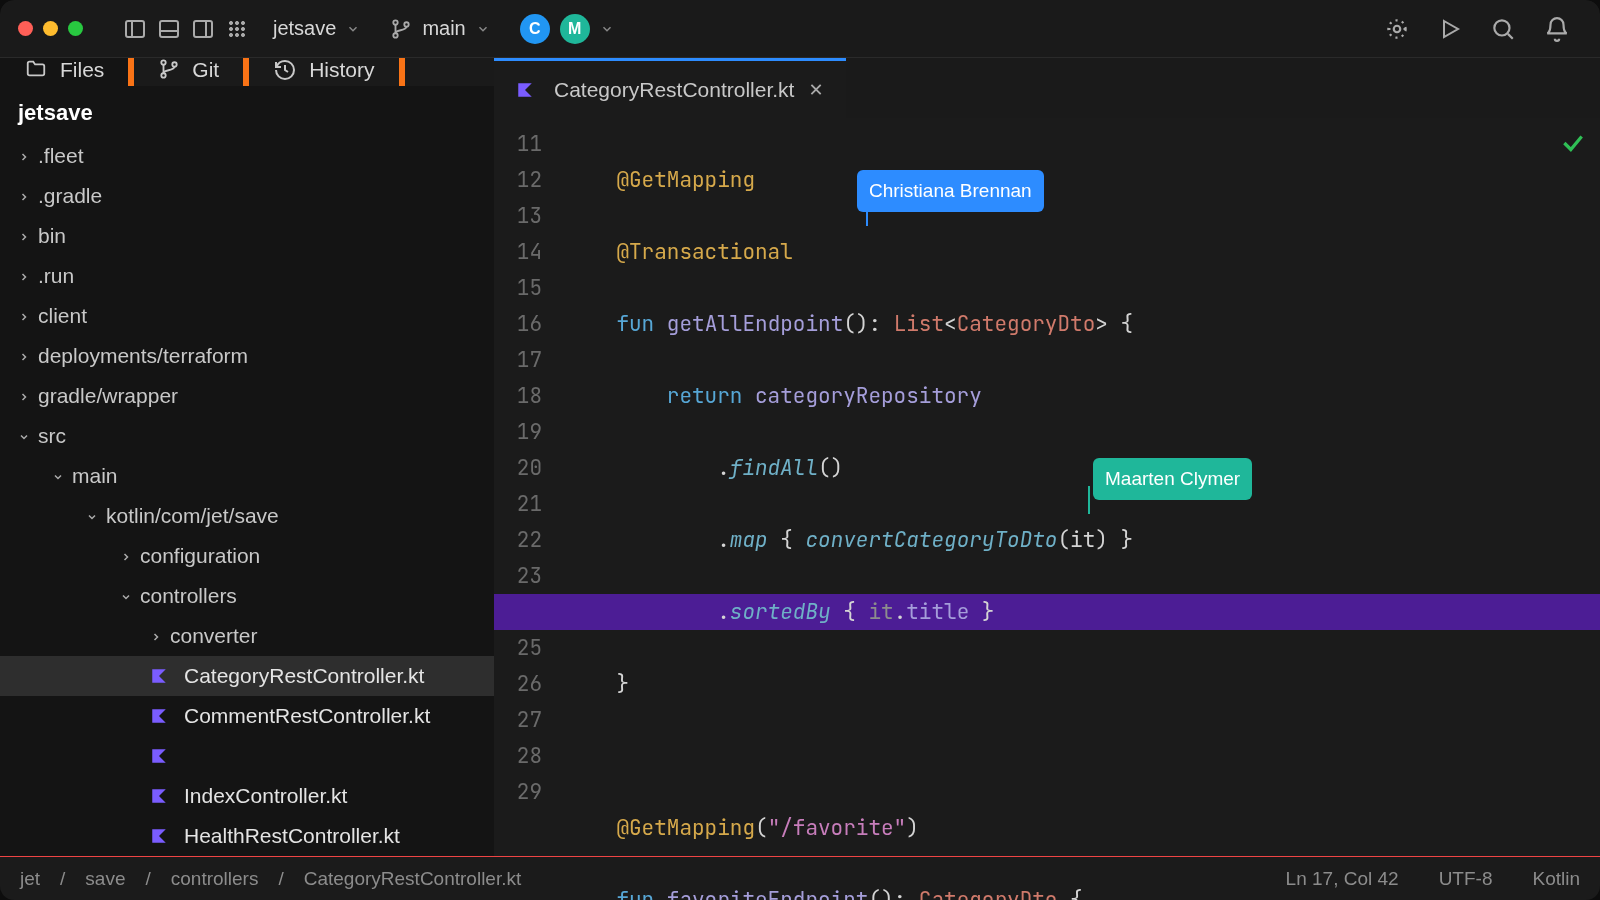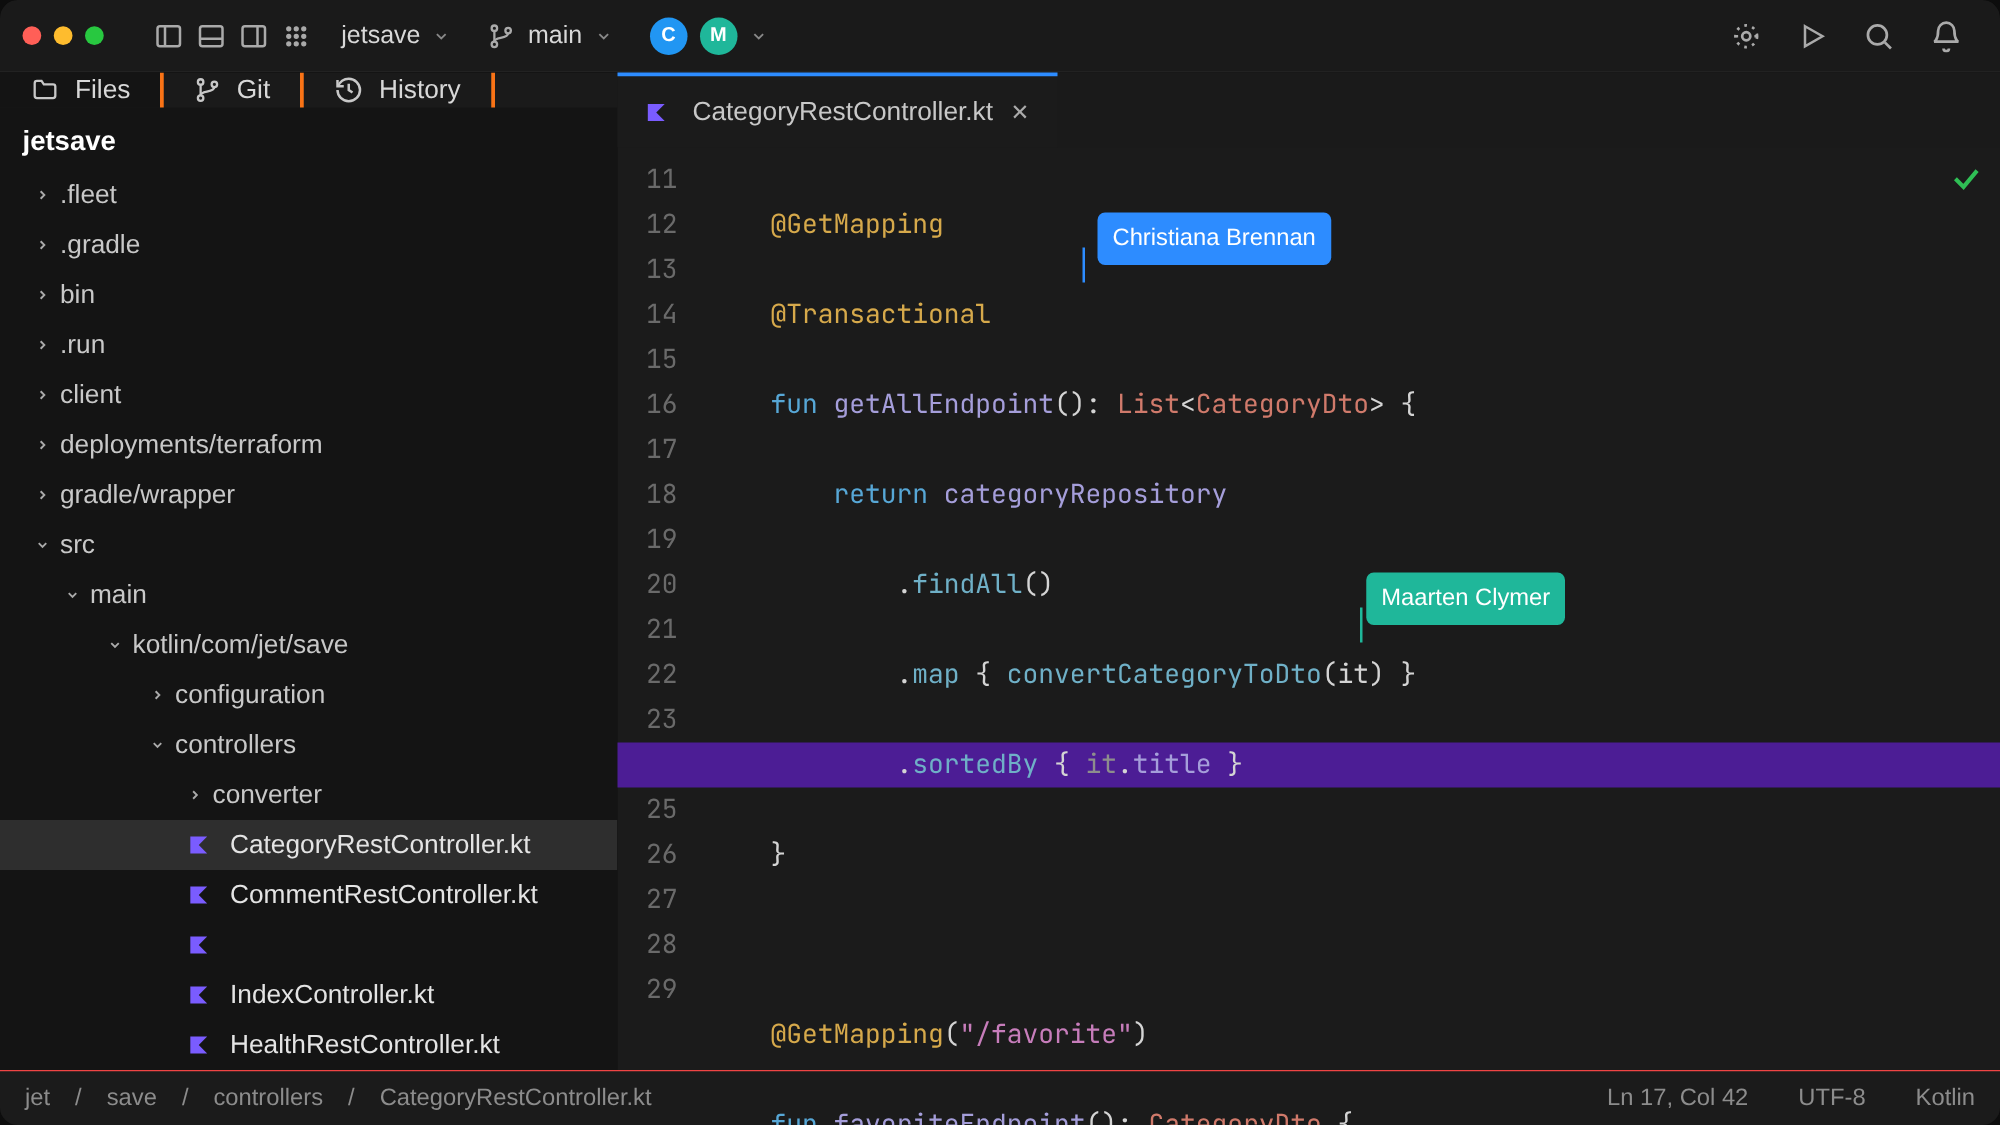--- a/index.html
+++ b/index.html
@@ -51,34 +51,34 @@
 .sidebar {
   width: 494px;
   background: #141414;
   display: flex;
   flex-direction: column;
   overflow: hidden;
 }
 
 .side-tabs { display: flex; background: #1a1a1a; height: 60px; }
 .side-tab {
-  display: flex; align-items: center; gap: 12px;
+  display: flex; gap: 12px;
   padding: 0 24px; font-size: 21px; color: #d8d8d8;
-  border-right: 3px solid #f97316;
+  border-right: 6px solid #f97316;
 }
 .side-tab.active { background: #141414; }
 
 .proj-root {
   padding: 14px 18px 6px; font-weight: 700; font-size: 22px; color: #fff;
 }
 
 .tree { padding: 4px 0 0 0; font-size: 21px; }
 .tree-row {
   display: flex; align-items: center; gap: 10px;
-  height: 40px; padding-left: 28px; white-space: nowrap;
+  height: 40px; padding-left: 18px; white-space: nowrap;
 }
 .tree-row.depth1 { padding-left: 52px; }
 .tree-row.depth2 { padding-left: 86px; }
 .tree-row.depth3 { padding-left: 120px; }
 .tree-row.depth4 { padding-left: 150px; }
 .tree-row.selected { background: #2e2e2e; }
 .tree-row .chevron { width: 10px; display: inline-block; color: #aaa; }
 .ktlabel { color: #e4e4e4; }
 .kt-icon {
   display:inline-flex; align-items:center; justify-content:center;
@@ -106,21 +106,21 @@
 }
 .code .ln { height: 36px; }
 .code .ln.hl { background: #4c1d95; margin-left: -72px; padding-left: 72px; }
 
 
 .c-ann   { color: #d6a94b; }
 .c-key   { color: #57a7d6; }
 .c-fn    { color: #a59eda; }
 .c-type  { color: #d07a6b; }
 .c-ident { color: #a59eda; }
-.c-call  { color: #6fb0c7; }
+.c-call  { color: #6fb0c7; font-style: italic; }
 .c-str   { color: #c77dbb; }
 .c-dim   { color: #8d8d8d; }
 .c-prop  { color: #a59eda; }
 .c-sym   { color: #d4d4d4; }
 
 .presence-tag {
   position: absolute; padding: 3px 12px; border-radius: 6px;
   font-family: -apple-system,sans-serif; font-size: 19px; color: #fff;
 }
 .presence-cursor { position: absolute; width: 2px; height: 28px; }
@@ -435,21 +435,21 @@
 
 
 
 
 
 
 
       </div>
 
       <div class="presence-cursor" style="left:372px; top:80px; background:#2d8cff;"></div>
-      <div class="presence-tag" style="left:384px; top:52px; background:#2d8cff;">Christiana Brennan</div>
+      <div class="presence-tag" style="left:363px; top:52px; background:#2d8cff;">Christiana Brennan</div>
 
       <div class="presence-cursor" style="left:594px; top:368px; background:#1fb79a;"></div>
       <div class="presence-tag" style="left:599px; top:340px; background:#1fb79a;">Maarten Clymer</div>
     </div>
   </div>
 </div>
 
 <div class="statusbar">
   <span>jet</span>
     <span class="crumb-sep">/</span>

